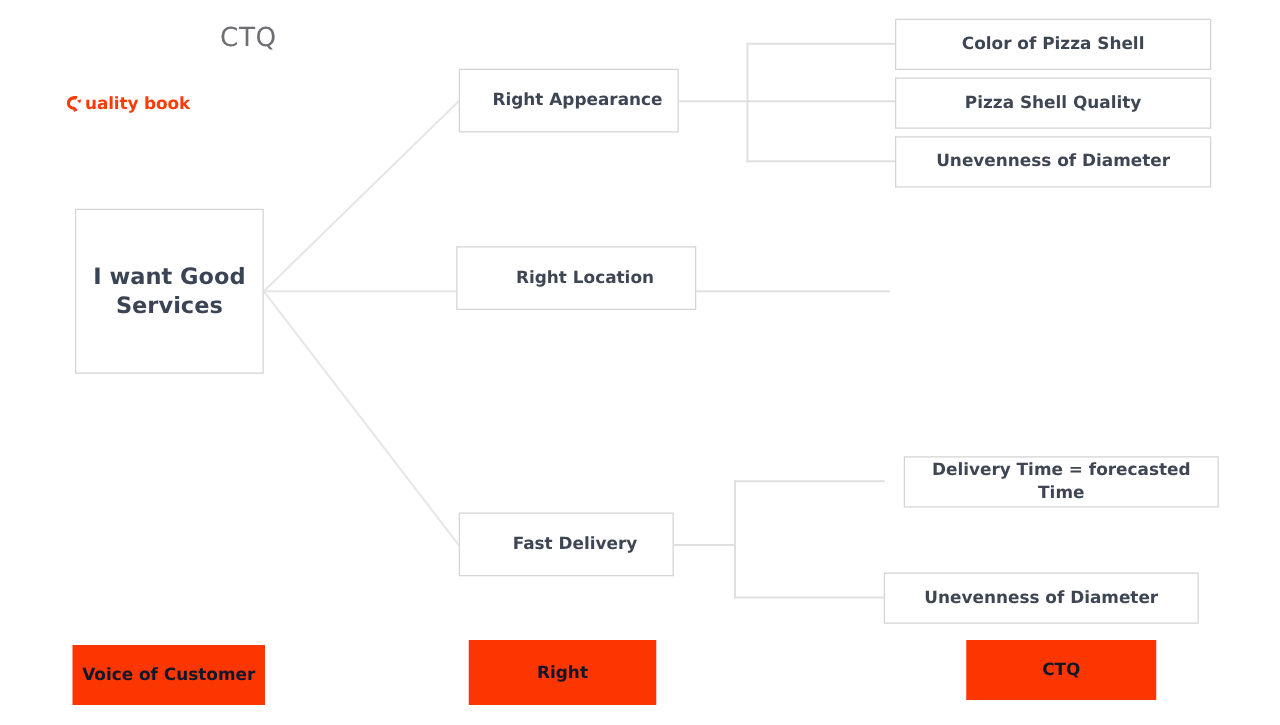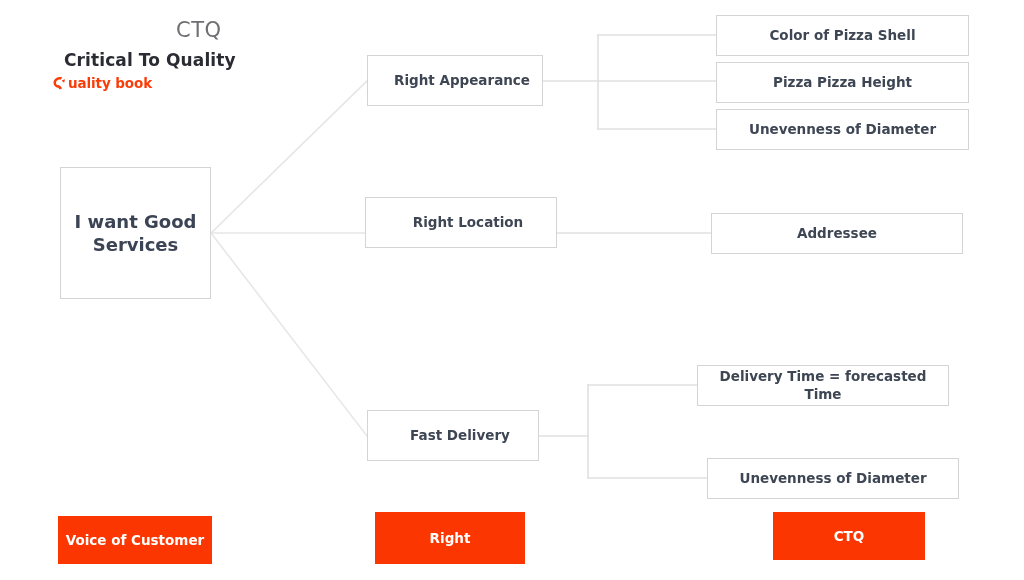--- a/index.html
+++ b/index.html
@@ -99,28 +99,28 @@
   
   .n-appearance { left: 367px; top: 55px;  width: 176px; }
   .n-location   { left: 365px; top: 197px; width: 192px; }
   .n-delivery   { left: 367px; top: 410px; width: 172px; }
 
   
   .n-color   { left: 716px; top: 15px;  width: 253px; }
   .n-height  { left: 716px; top: 62px;  width: 253px; }
   .n-uneven1 { left: 716px; top: 109px; width: 253px; }
   .n-addr    { left: 711px; top: 213px; width: 252px; }
-  .n-dtime   { left: 697px; top: 365px; width: 252px; }
+  .n-dtime   { left: 723px; top: 365px; width: 252px; }
   .n-uneven2 { left: 707px; top: 458px; width: 252px; }
 
   
   .legend {
     position: absolute;
     background: #fb3600;
-    color: #ffffff;
+    color: #0f172a;
     font-size: 13.5px;
     font-weight: 700;
     display: flex;
     align-items: center;
     justify-content: center;
     text-align: center;
     z-index: 4;
   }
   .lg-voc   { left: 58px;  top: 516px; width: 154px; height: 48px; }
   .lg-needs { left: 375px; top: 512px; width: 150px; height: 52px; }
@@ -150,21 +150,20 @@
       <line x1="537" y1="233" x2="711" y2="233"></line>
 
       <line x1="539" y1="436" x2="588" y2="436"></line>
       <line x1="588" y1="385" x2="588" y2="478"></line>
       <line x1="588" y1="385" x2="707" y2="385"></line>
       <line x1="588" y1="478" x2="707" y2="478"></line>
     </g>
   </svg>
 
   <div class="hdr-ctq">CTQ</div>
-  <div class="hdr-sub">Critical To Quality</div>
 
   <div class="brand">
     <span class="brand-mark">
       <svg width="16" height="15" viewBox="0 0 16 15">
         <path d="M10.2 1.2 C6.4 0.1 2.6 1.9 1.7 5.2 C0.9 8.3 2.9 11.2 6.2 11.6
                  L6.2 9.2 C4.6 8.9 3.7 7.5 4.1 5.9 C4.6 4.1 6.6 3.1 8.7 3.7 Z" fill="#fa3c08"></path>
         <path d="M9.6 4.4 L13.0 3.3 L12.1 6.8 Z" fill="#fa3c08"></path>
         <path d="M6.6 9.0 C8.0 9.6 9.4 10.6 10.0 12.4 L7.4 13.4
                  C7.0 12.1 6.2 11.3 5.2 10.9 Z" fill="#fa3c08"></path>
       </svg>
@@ -183,28 +182,25 @@
     <span>Right Location</span>
   </div>
   <div class="node node-l2 n-delivery">
     <span>Fast Delivery</span>
   </div>
 
   <div class="node node-l3 n-color">
     <span>Color of Pizza Shell</span>
   </div>
   <div class="node node-l3 n-height">
-    <span>Pizza Pizza Height</span>
+    <span>Pizza Shell Quality</span>
   </div>
   <div class="node node-l3 n-uneven1">
     <span>Unevenness of Diameter</span>
   </div>
-  <div class="node node-l3 n-addr">
-    <span>Addressee</span>
-  </div>
   <div class="node node-l3 n-dtime">
     <span>Delivery Time = forecasted Time</span>
   </div>
   <div class="node node-l3 n-uneven2">
     <span>Unevenness of Diameter</span>
   </div>
 
   <div class="legend lg-voc">
     <span>Voice of Customer</span>
   </div>

